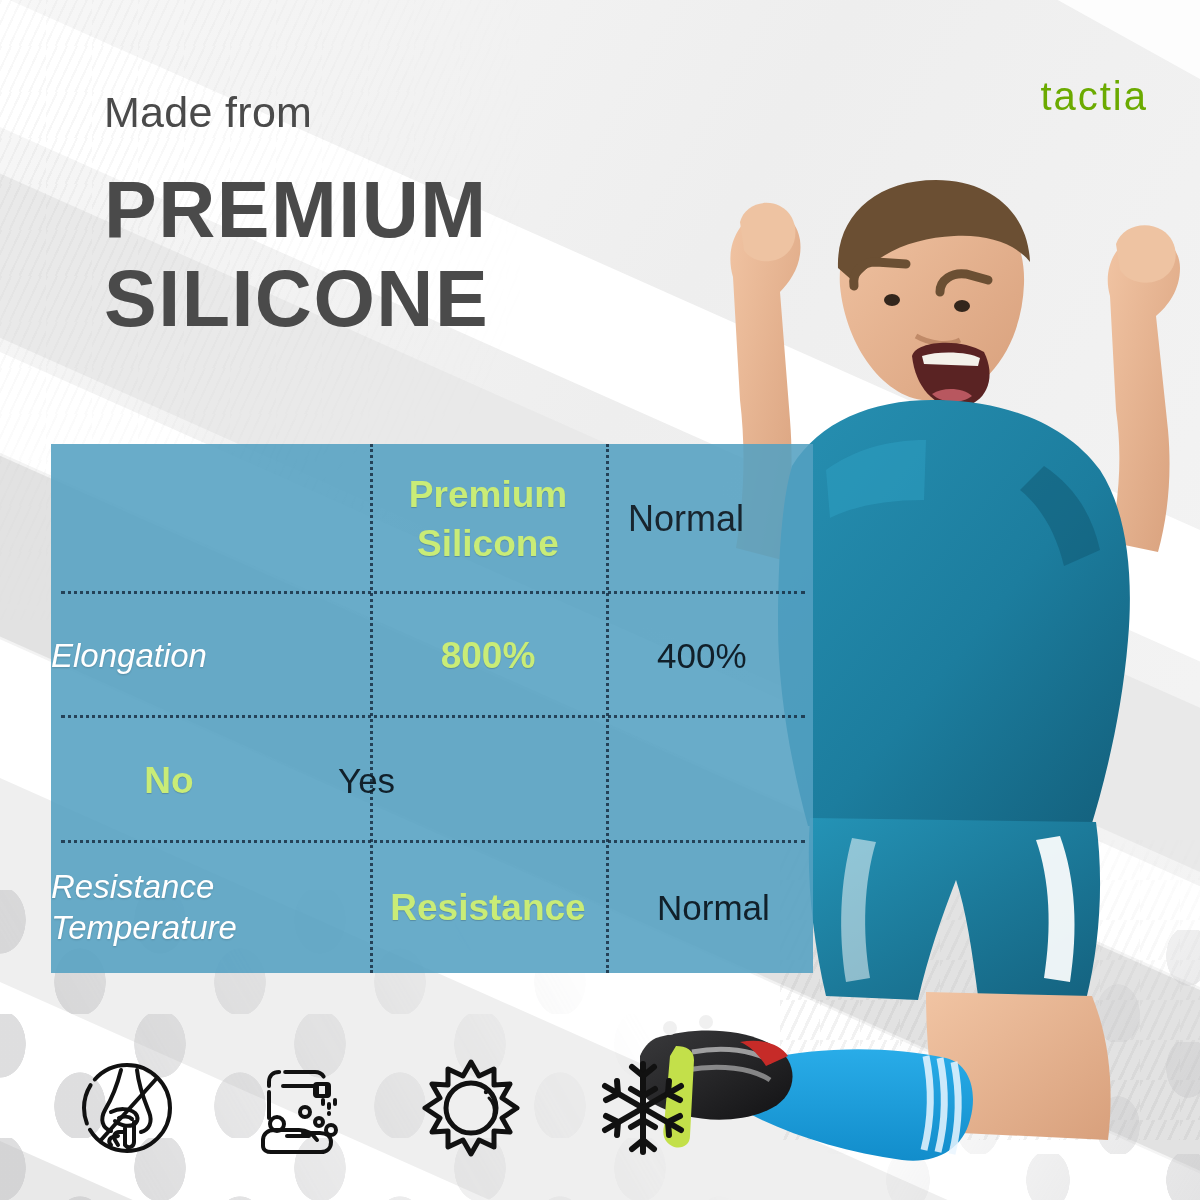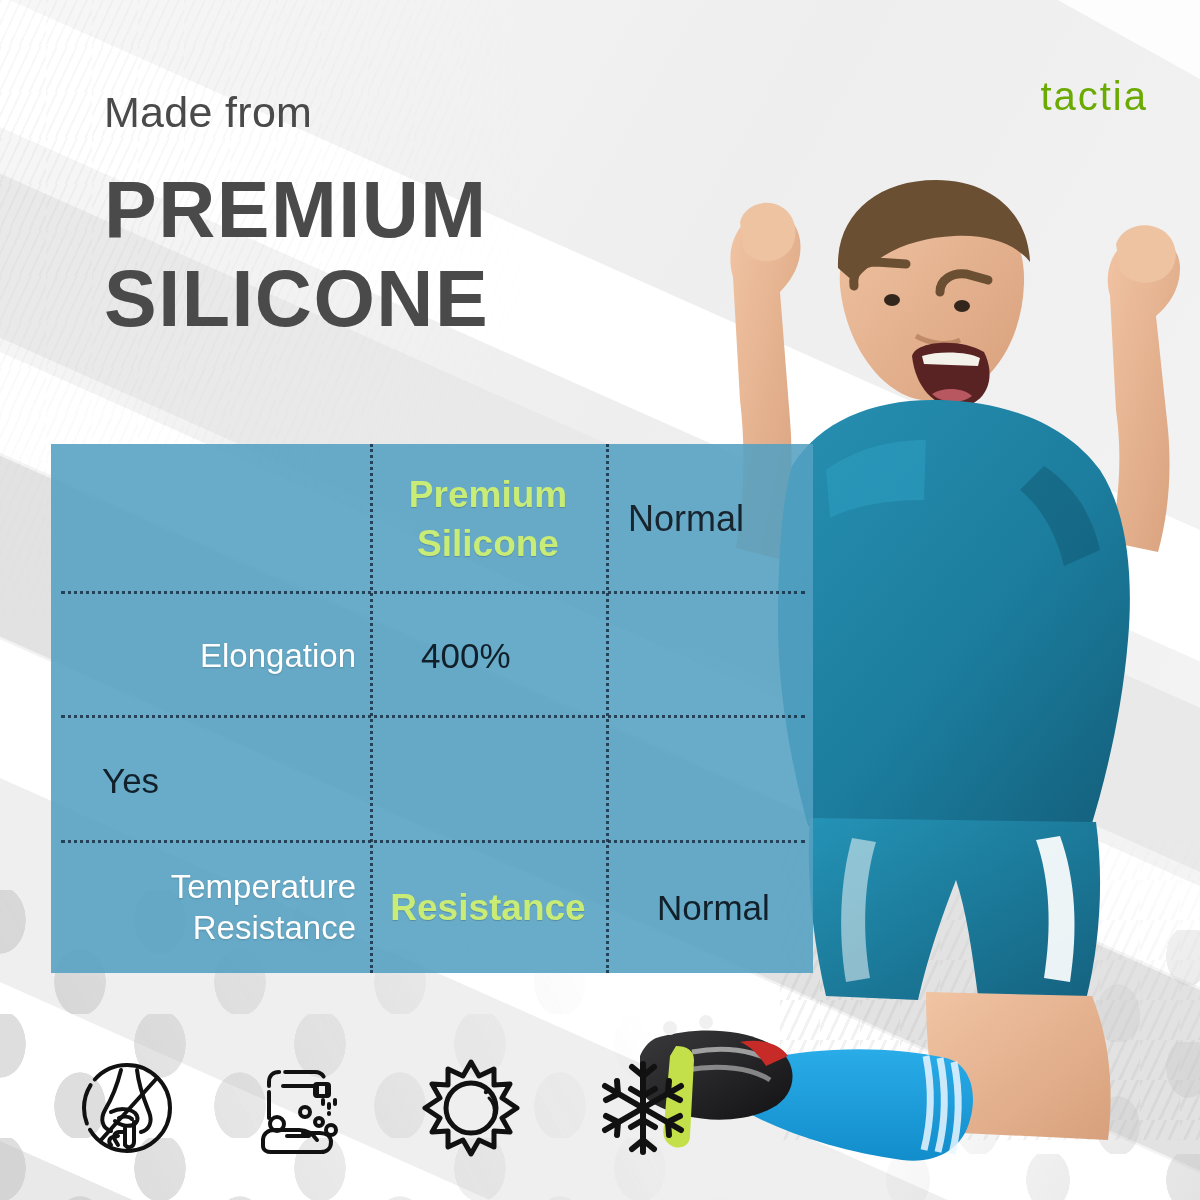--- a/index.html
+++ b/index.html
@@ -96,21 +96,21 @@
   }
   .trow{display:flex;flex:1;align-items:center;position:relative;}
   .trow.head{flex:0 0 150px;}
   .trow.r1{flex:0 0 124px;}
   .trow.r2{flex:0 0 125px;}
   .trow.r3{flex:0 0 130px;}
   .trow .hsep{
     position:absolute;left:10px;right:8px;bottom:0;height:0;
     border-bottom:3px dotted rgba(20,40,60,.8);
   }
-  .c-label{width:319px;box-sizing:border-box;padding-right:14px;text-align:right;}
+  .c-label{width:319px;box-sizing:border-box;padding-right:14px;text-align:left;font-style:italic;}
   .c-prem{width:236px;box-sizing:border-box;text-align:center;}
   .c-norm{flex:1;box-sizing:border-box;text-align:left;padding-left:22px;}
 
   .vsep{
     position:absolute;top:0;bottom:0;width:0;
     border-left:3px dotted rgba(20,40,60,.8);
   }
   .vsep.a{left:319px;}
   .vsep.b{left:555px;}
 
@@ -268,37 +268,43 @@
       <div class="c-norm">
         <div class="h-norm">Normal</div>
       </div>
       <div class="hsep"></div>
     </div>
 
     <div class="trow r1">
       <div class="c-label">
         <div class="lbl">Elongation</div>
       </div>
+      <div class="c-prem">
+        <span class="v-prem">800%</span>
+      </div>
       <div class="c-norm">
         <span class="v-norm">400%</span>
       </div>
       <div class="hsep"></div>
     </div>
 
     <div class="trow r2">
+      <div class="c-prem">
+        <span class="v-prem">No</span>
+      </div>
       <div class="c-norm">
         <span class="v-norm">Yes</span>
       </div>
       <div class="hsep"></div>
     </div>
 
     <div class="trow r3">
       <div class="c-label">
+        <div class="lbl">Resistance</div>
         <div class="lbl">Temperature</div>
-        <div class="lbl">Resistance</div>
       </div>
       <div class="c-prem">
         <span class="v-prem">Resistance</span>
       </div>
       <div class="c-norm">
         <span class="v-norm">Normal</span>
       </div>
     </div>
   </div>
 

